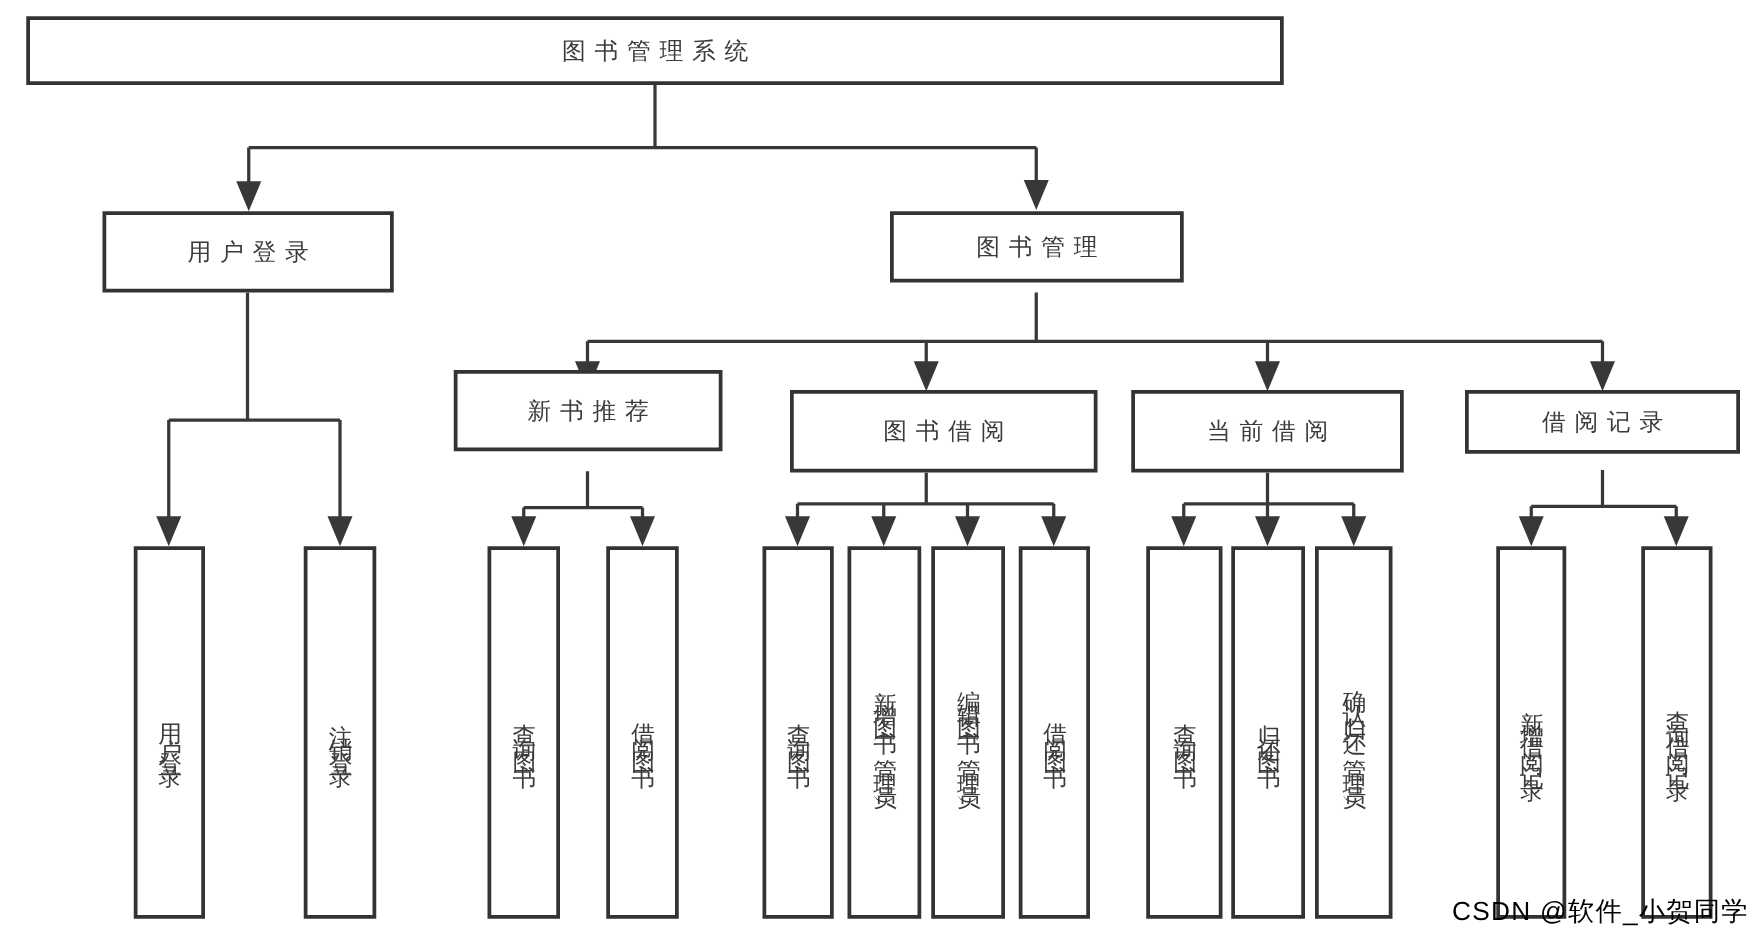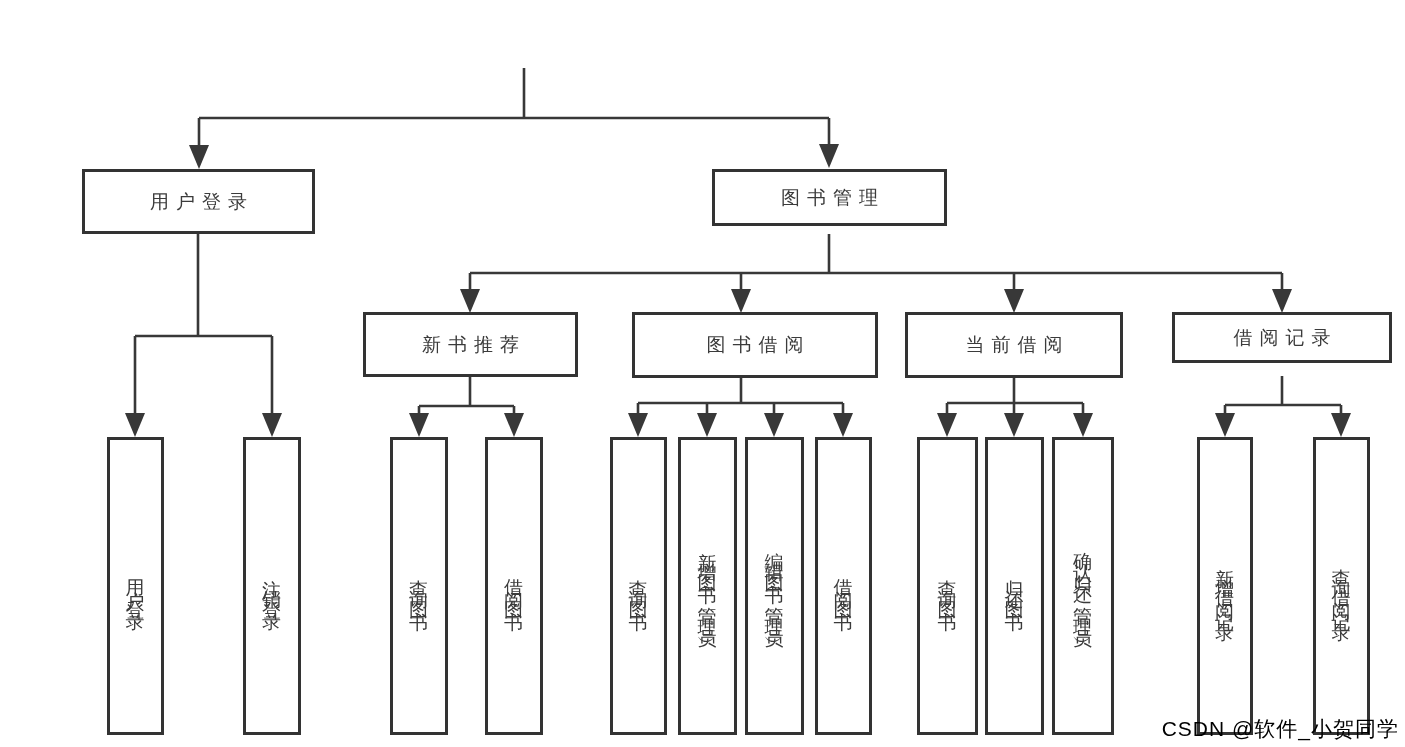--- a/index.html
+++ b/index.html
@@ -87,29 +87,32 @@
       <polygon points="1004,413 1024,413 1014,437"></polygon>
       <polygon points="1073,413 1093,413 1083,437"></polygon>
     </g>
     <g class="edge">
       <path d="M1282 376 V405 M1225 405 H1341 M1225 405 V415 M1341 405 V415"></path>
       <polygon points="1215,413 1235,413 1225,437"></polygon>
       <polygon points="1331,413 1351,413 1341,437"></polygon>
     </g>
   </svg>
 
+  <div class="box hbox" style="left:21px;top:13px;width:1006px;height:55px">
+    <span class="lbl">图书管理系统</span>
+  </div>
 
   <div class="box hbox" style="left:82px;top:169px;width:233px;height:65px">
     <span class="lbl">用户登录</span>
   </div>
   <div class="box hbox" style="left:712px;top:169px;width:235px;height:57px">
     <span class="lbl">图书管理</span>
   </div>
 
-  <div class="box hbox" style="left:363px;top:312px;width:215px;height:65px">
+  <div class="box hbox" style="left:363px;top:296px;width:215px;height:65px">
     <span class="lbl">新书推荐</span>
   </div>
   <div class="box hbox" style="left:632px;top:312px;width:246px;height:66px">
     <span class="lbl">图书借阅</span>
   </div>
   <div class="box hbox" style="left:905px;top:312px;width:218px;height:66px">
     <span class="lbl">当前借阅</span>
   </div>
   <div class="box hbox" style="left:1172px;top:312px;width:220px;height:51px">
     <span class="lbl">借阅记录</span>

